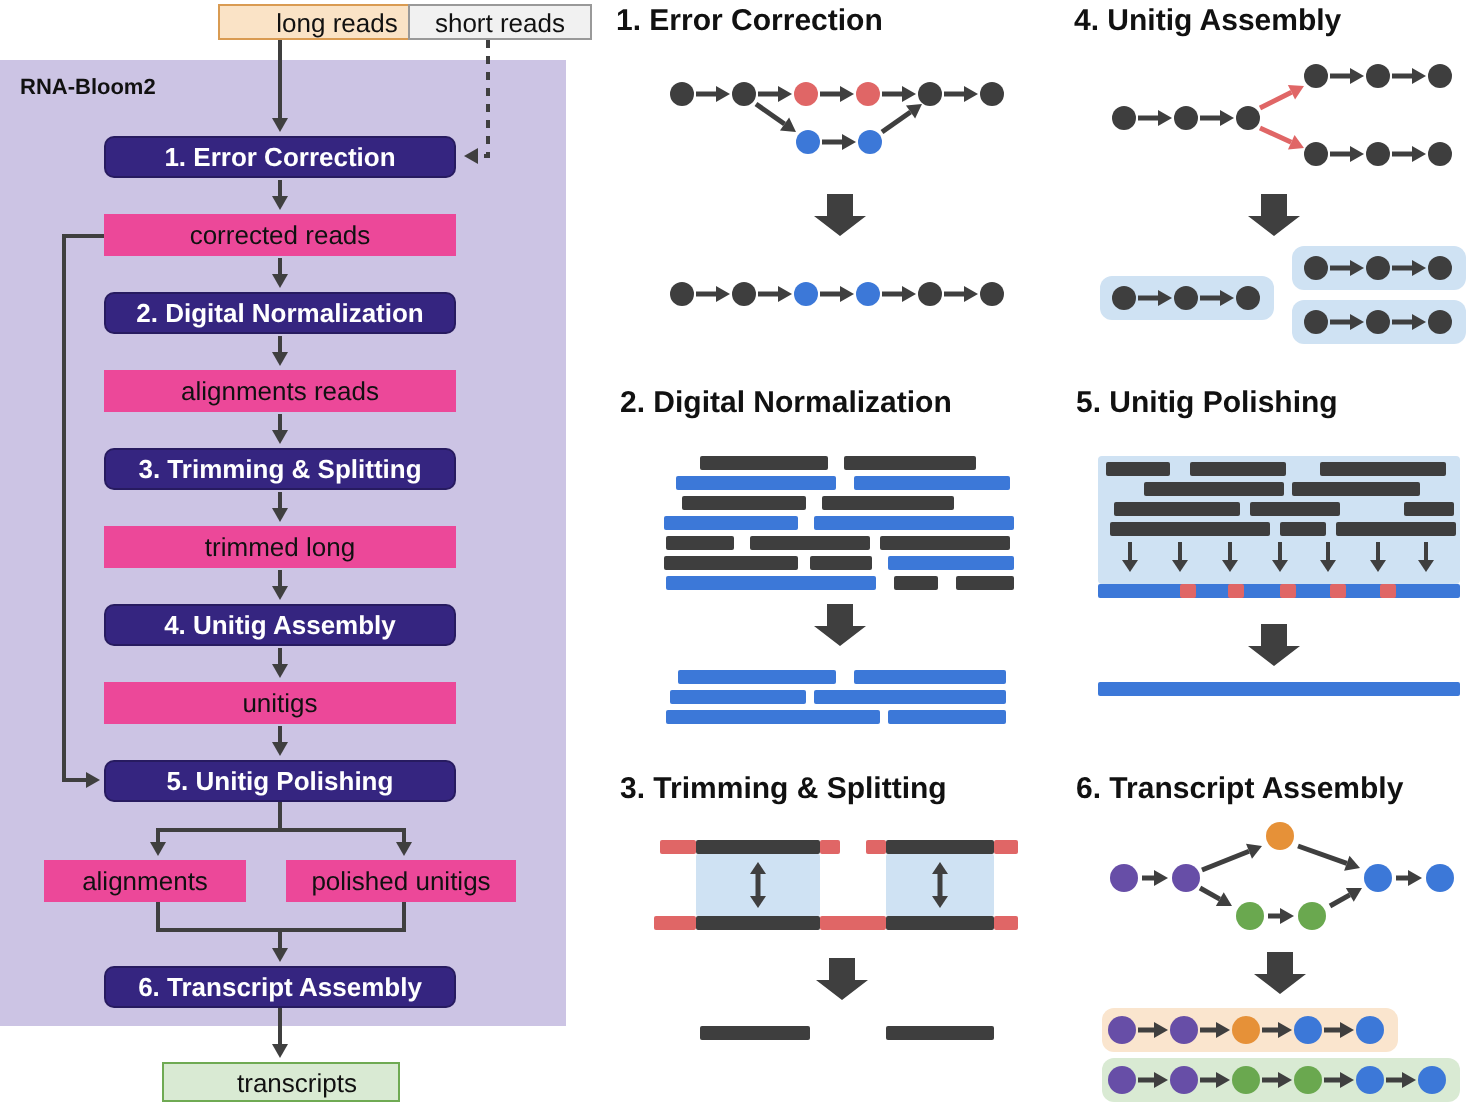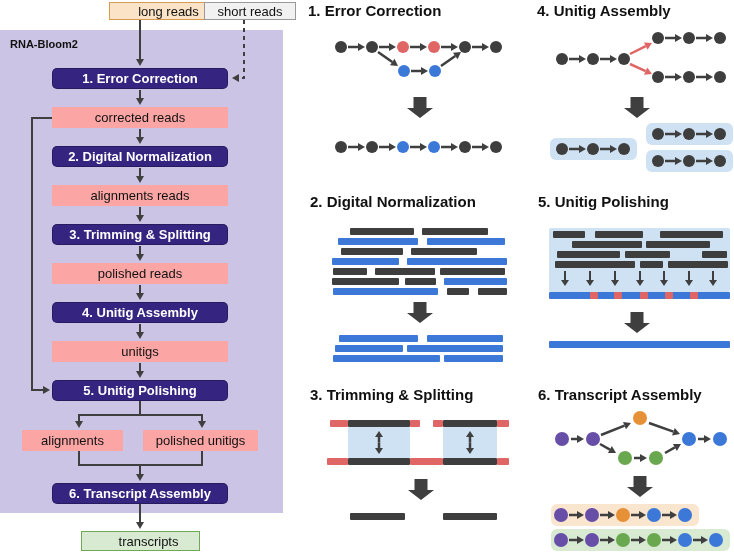--- a/index.html
+++ b/index.html
@@ -14,21 +14,21 @@
   #diagram{position:absolute;left:0;top:0;z-index:1;}
   .box{
     position:absolute;display:flex;align-items:center;justify-content:center;
     box-sizing:border-box;font-size:13px;color:#111;z-index:2;white-space:nowrap;
   }
   .step{
     left:52px;width:176px;height:21px;background:var(--step-bg);
     color:var(--step-text);font-weight:bold;border-radius:5px;
     border:1px solid rgba(0,0,0,0.25);
   }
-  .artifact{left:52px;width:176px;height:21px;background:#fca5a5;}
+  .artifact{left:52px;width:176px;height:21px;background:#ec4899;}
   .input-long{left:81px;top:2px;width:119px;height:18px;background:var(--long-bg);border:1.5px solid var(--long-border);margin-left:28px;}
   .input-short{left:204px;top:2px;width:92px;height:18px;background:var(--short-bg);border:1.5px solid var(--short-border);}
   .output{left:81px;top:531px;width:119px;height:20px;background:var(--out-bg);border:1.5px solid var(--out-border);padding-left:16px;}
   .pipeline-title{
     position:absolute;left:10px;top:38px;font-size:11px;font-weight:bold;color:#111;z-index:2;
   }
   .panel-title{
     position:absolute;font-size:15px;font-weight:bold;color:#111;z-index:2;white-space:nowrap;
   }
 </style>
@@ -303,21 +303,21 @@
   <div class="box input-long">long reads</div>
   <div class="box input-short">short reads</div>
 
   <div class="pipeline-title">RNA-Bloom2</div>
 
   <div class="box step" style="top:68px">1. Error Correction</div>
   <div class="box artifact" style="top:107px">corrected reads</div>
   <div class="box step" style="top:146px">2. Digital Normalization</div>
   <div class="box artifact" style="top:185px">alignments reads</div>
   <div class="box step" style="top:224px">3. Trimming &amp; Splitting</div>
-  <div class="box artifact" style="top:263px">polished reads</div>
+  <div class="box artifact" style="top:263px">trimmed long</div>
   <div class="box step" style="top:302px">4. Unitig Assembly</div>
   <div class="box artifact" style="top:341px">unitigs</div>
   <div class="box step" style="top:380px">5. Unitig Polishing</div>
 
   <div class="box artifact" style="left:22px;top:430px;width:101px">alignments</div>
   <div class="box artifact" style="left:143px;top:430px;width:115px">polished unitigs</div>
 
   <div class="box step" style="top:483px">6. Transcript Assembly</div>
   <div class="box output">transcripts</div>
 

